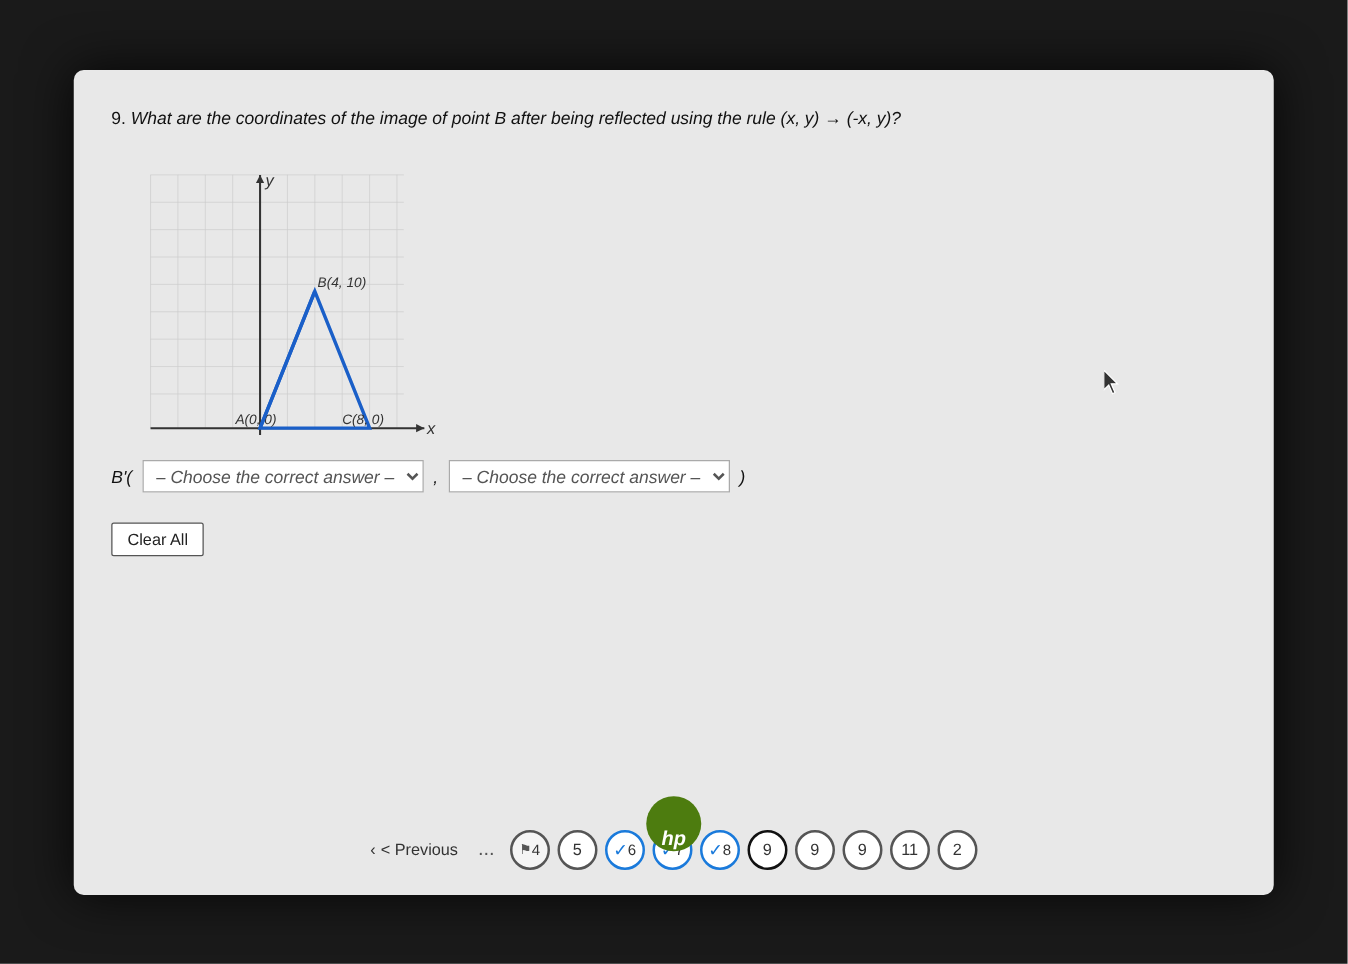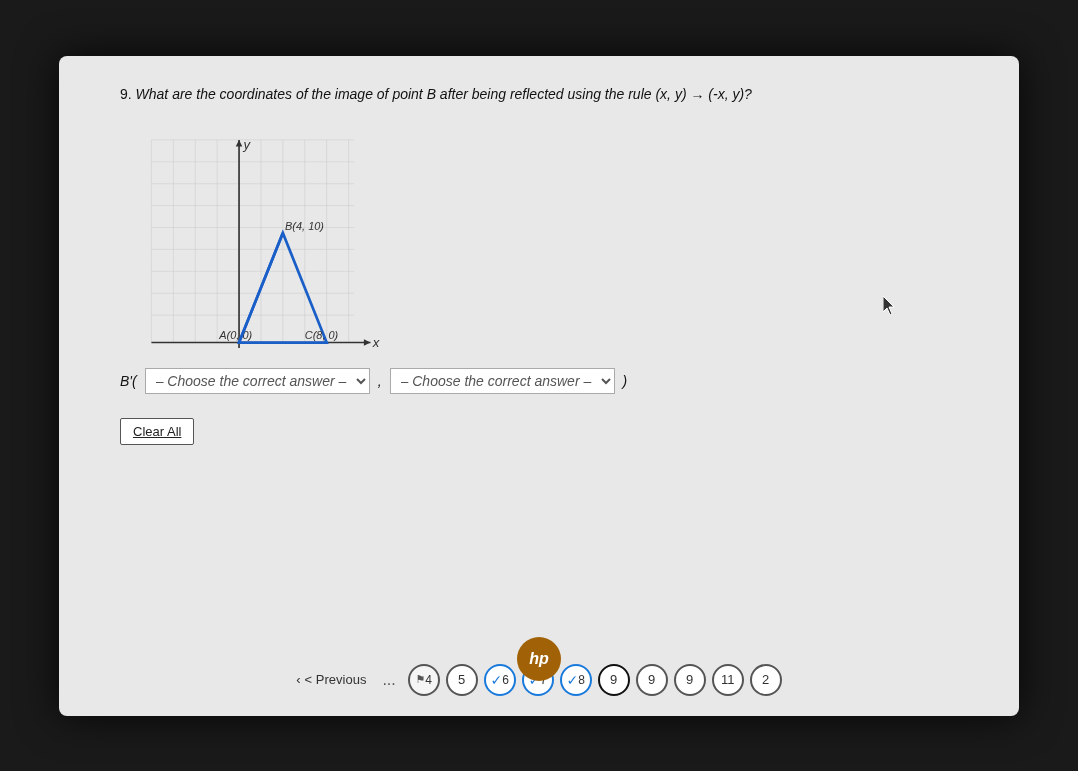--- a/index.html
+++ b/index.html
@@ -13,21 +13,21 @@
       justify-content: center;
       font-family: Arial, sans-serif;
       overflow: hidden;
     }
 
     .screen {
       background: #e8e8e8;
       width: 960px;
       height: 660px;
       border-radius: 8px;
-      padding: 30px 61px;
+      padding: 30px 30px;
       position: relative;
       box-shadow: 0 0 40px rgba(0,0,0,0.8);
     }
 
     .question-text {
       font-size: 14px;
       color: #111;
       margin-bottom: 16px;
       font-style: italic;
     }
@@ -71,21 +71,20 @@
     }
 
     .clear-all-btn {
       border: 1px solid #555;
       background: white;
       padding: 5px 12px;
       font-size: 13px;
       cursor: pointer;
       color: #222;
       border-radius: 2px;
-      text-decoration: underline;
     }
 
     .bottom-nav {
       position: absolute;
       bottom: 20px;
       left: 0;
       right: 0;
       display: flex;
       align-items: center;
       justify-content: center;
@@ -146,24 +145,24 @@
       font-size: 14px;
     }
 
     .hp-logo {
       position: absolute;
       bottom: 30px;
       left: 50%;
       transform: translateX(-50%);
       width: 44px;
       height: 44px;
-      background: #a16207;
+      background: #4d7c0f;
       border-radius: 50%;
       display: flex;
-      align-items: center;
+      align-items: flex-end;
       justify-content: center;
       color: white;
       font-size: 16px;
       font-style: italic;
       font-weight: bold;
     }
 
     .cursor {
       position: absolute;
       top: 240px;

